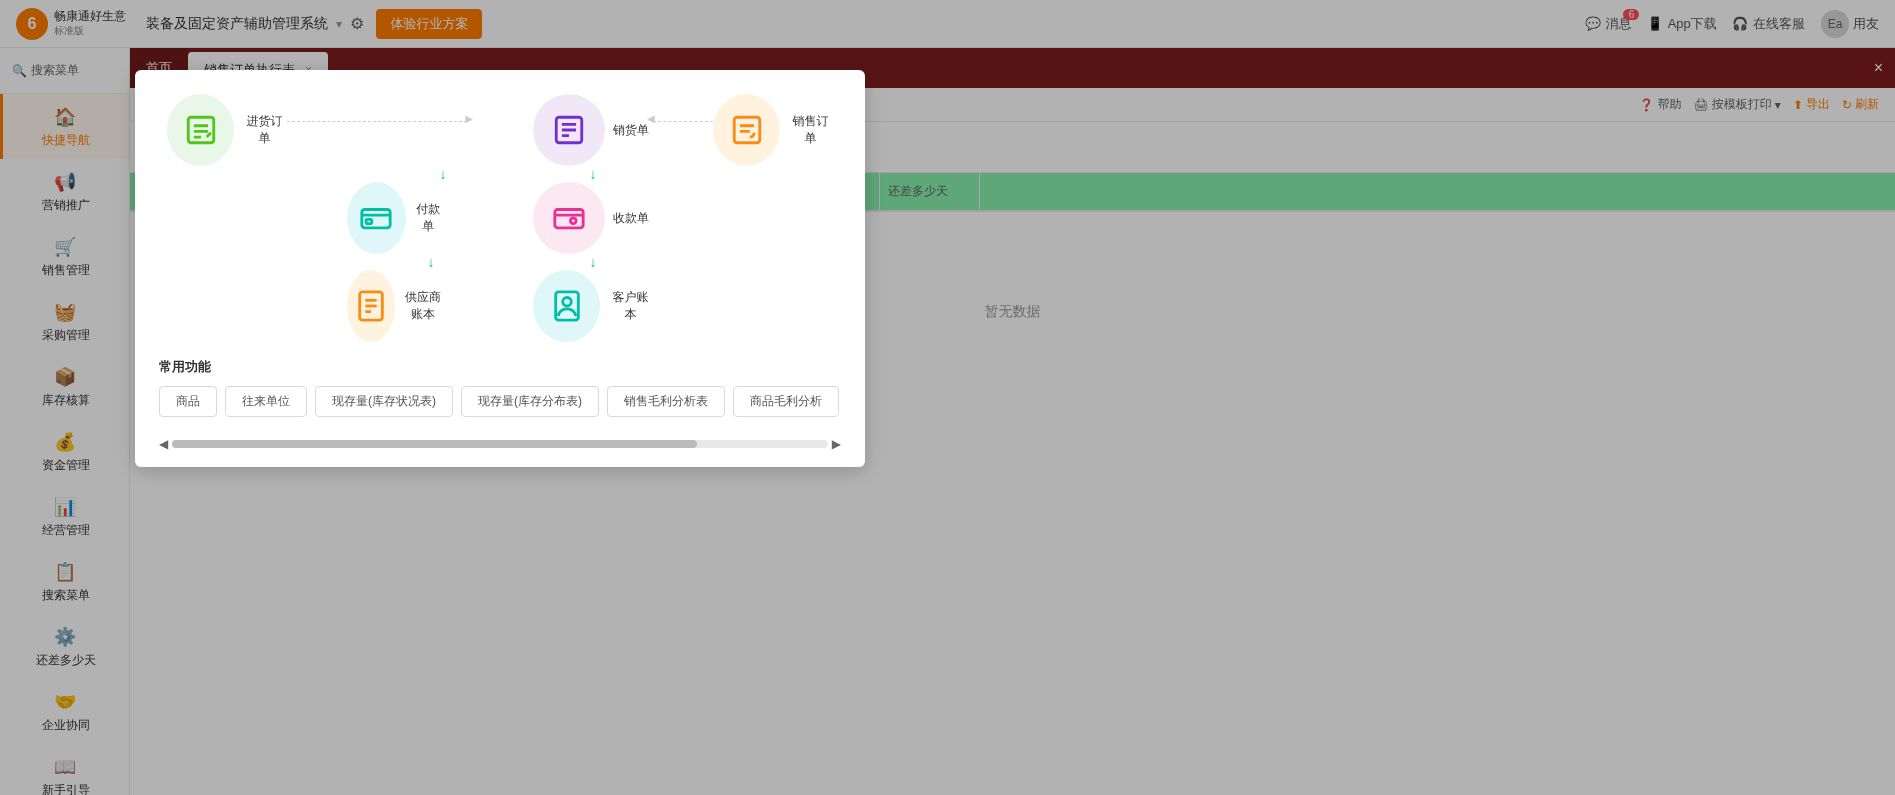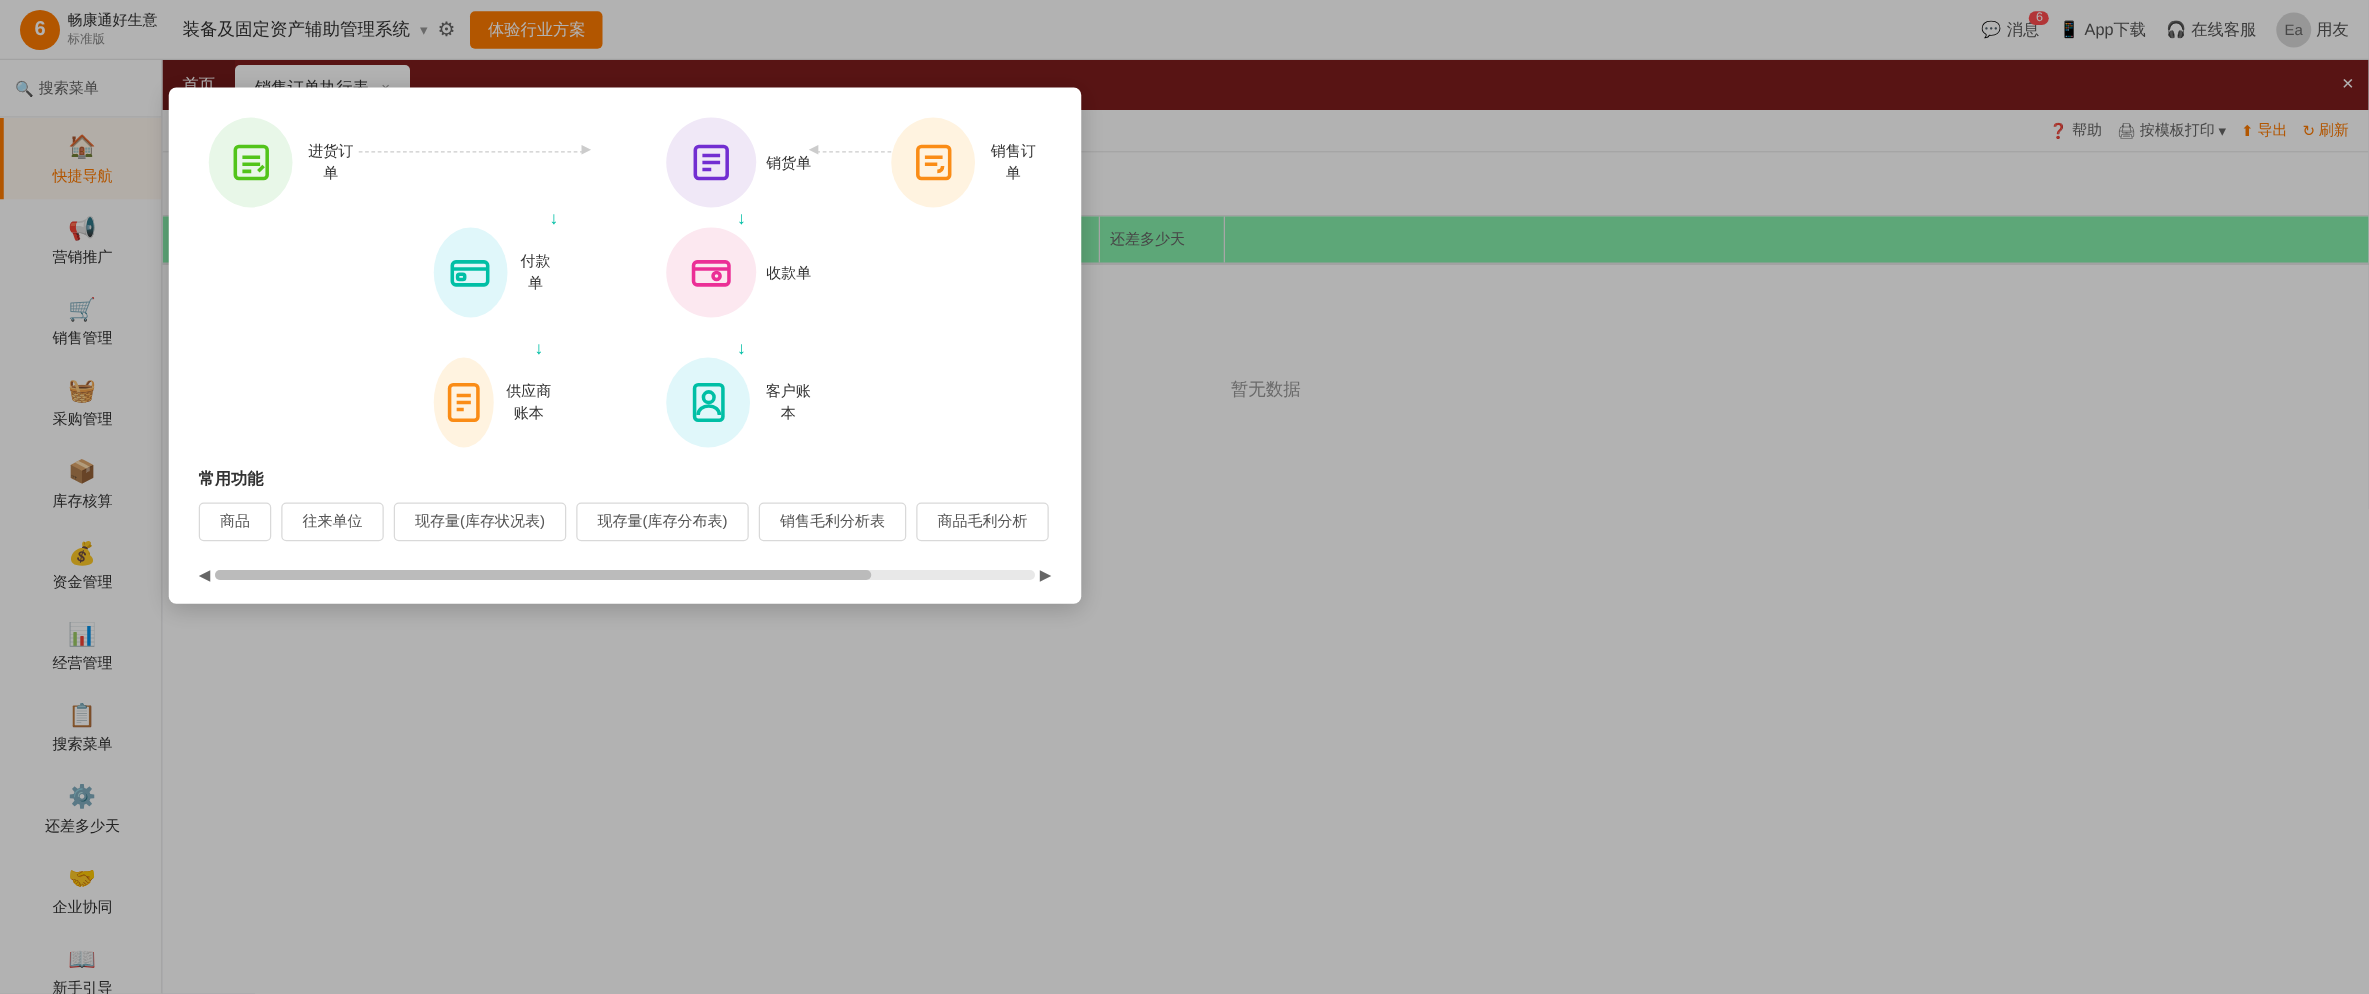--- a/index.html
+++ b/index.html
@@ -320,21 +320,21 @@
           </div>
         </div>
         <div style="flex:1;"></div>
         <div style="width:300px; display:flex; justify-content:flex-start;">
           <div style="width:120px; text-align:center;">
             <span style="color:#00bfa5; font-size:14px;">↓</span>
           </div>
         </div>
       </div>
 
-      <div style="display:flex; align-items:flex-end; gap:0; margin-bottom:16px;">
+      <div style="display:flex; align-items:flex-end; gap:0; margin-bottom:0;">
         <div style="width:300px; display:flex; justify-content:flex-end; padding-right:0;">
           <div class="flow-node" style="margin-right:0; padding-right:24px;">
             <div class="flow-circle teal">
               <svg width="34" height="34" viewBox="0 0 24 24" fill="none" stroke="#00bfa5" stroke-width="2">
                   <rect x="2" y="6" width="20" height="13" rx="2"></rect>
                   <line x1="2" y1="10" x2="22" y2="10"></line>
                   <rect x="5" y="13" width="4" height="3" rx="1"></rect>
                 </svg>
             </div>
             <span class="flow-label">付款单</span>

